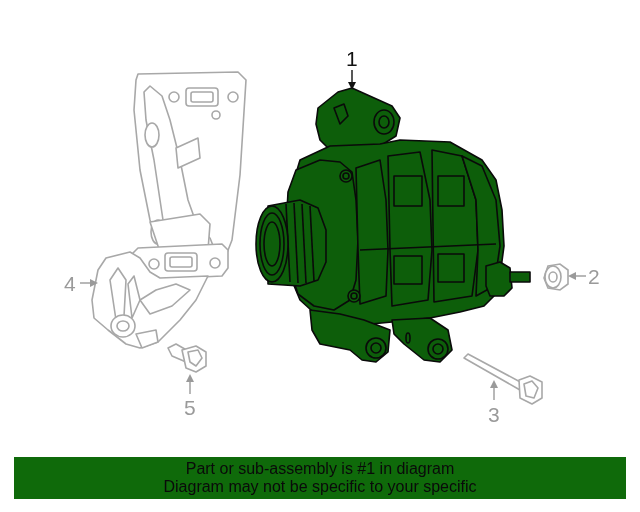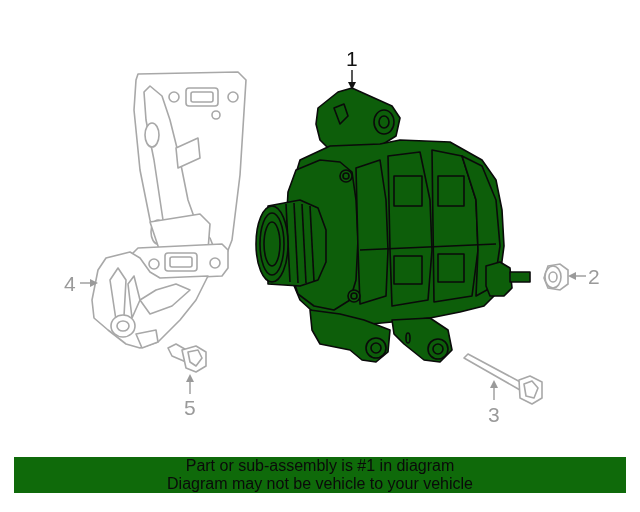--- a/index.html
+++ b/index.html
@@ -2,21 +2,21 @@
 <html><head>
   <meta charset="utf-8">
   <style>
     html, body { margin: 0; padding: 0; background: #ffffff; }
     body { width: 640px; height: 512px; position: relative; overflow: hidden; font-family: "Liberation Sans", sans-serif; }
     .diagram { position: absolute; left: 0; top: 0; width: 640px; height: 512px; }
     .callout { position: absolute; font-family: "Liberation Sans", sans-serif; font-size: 21px; line-height: 1; }
     .callout.main { color: #111111; }
     .callout.gray { color: #9a9a9a; }
     .banner {
-      position: absolute; left: 14px; top: 457px; width: 612px; height: 36px;
+      position: absolute; left: 14px; top: 457px; width: 612px; height: 42px;
       background: #0f6a0a; color: #0a0a0a;
       display: flex; flex-direction: column; align-items: center; justify-content: center;
       font-family: "Liberation Sans", sans-serif; font-size: 16px; line-height: 18px;
     }
     .banner span { display: block; text-align: center; }
   </style>
 </head>
 <body>
 
 <div class="diagram">
@@ -130,14 +130,14 @@
 
   <span class="callout main" style="left:346px; top:48px;">1</span>
   <span class="callout gray" style="left:588px; top:266px;">2</span>
   <span class="callout gray" style="left:488px; top:404px;">3</span>
   <span class="callout gray" style="left:64px; top:273px;">4</span>
   <span class="callout gray" style="left:184px; top:397px;">5</span>
 </div>
 
 <div class="banner">
   <span>Part or sub-assembly is #1 in diagram</span>
-  <span>Diagram may not be vehicle to your vehicle</span>
+  <span>Diagram may not be specific to your specific</span>
 </div>
 
 </body></html>

